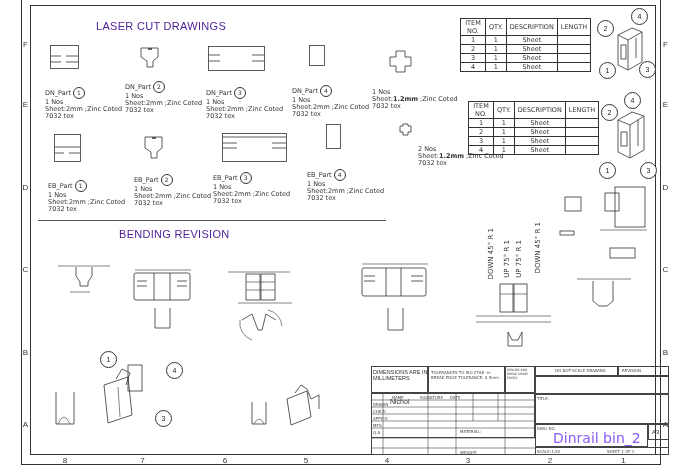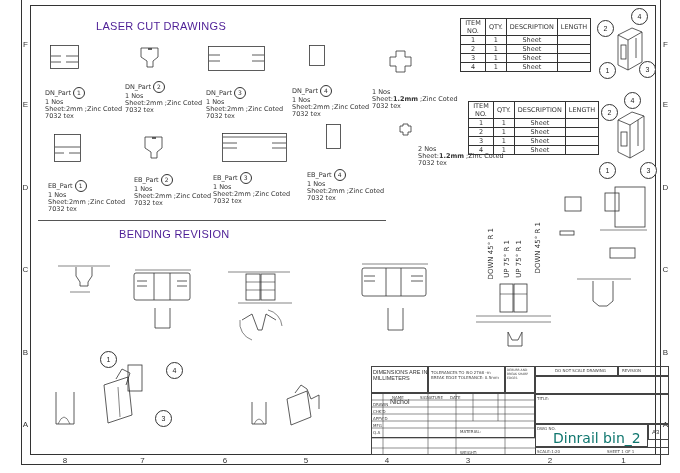--- a/index.html
+++ b/index.html
@@ -362,18 +362,18 @@
   </g>
 </svg>
 <div class="abs tb" style="left:460px;top:429px;">MATERIAL:</div>
 <div class="abs tb" style="left:460px;top:450px;">WEIGHT:</div>
 
 <div class="tbcell" style="left:535px;top:376px;width:134px;height:18px;"></div>
 <div class="abs tb" style="left:537px;top:396px;">TITLE:</div>
 <div class="tbcell" style="left:535px;top:394px;width:134px;height:30px;"></div>
 <div class="tbcell" style="left:535px;top:424px;width:113px;height:23px;"></div>
 <div class="abs tb" style="left:537px;top:426px;">DWG NO.</div>
-<div class="abs" style="left:553px;top:430px;font-size:14px;color:#0f766e;font-family:'DejaVu Sans',sans-serif;">Dinrail bin_2</div>
+<div class="abs" style="left:553px;top:430px;font-size:14px;color:#8b5cf6;font-family:'DejaVu Sans',sans-serif;">Dinrail bin_2</div>
 <div class="tbcell" style="left:648px;top:424px;width:21px;height:16px;"></div>
 <div class="abs" style="left:652px;top:429px;font-size:6px;color:#333;">A3</div>
 <div class="tbcell" style="left:535px;top:447px;width:134px;height:8px;"></div>
 <div class="abs tb" style="left:537px;top:449px;">SCALE:1:20</div>
 <div class="abs tb" style="left:607px;top:449px;">SHEET 1 OF 1</div>
 
 </body></html>

